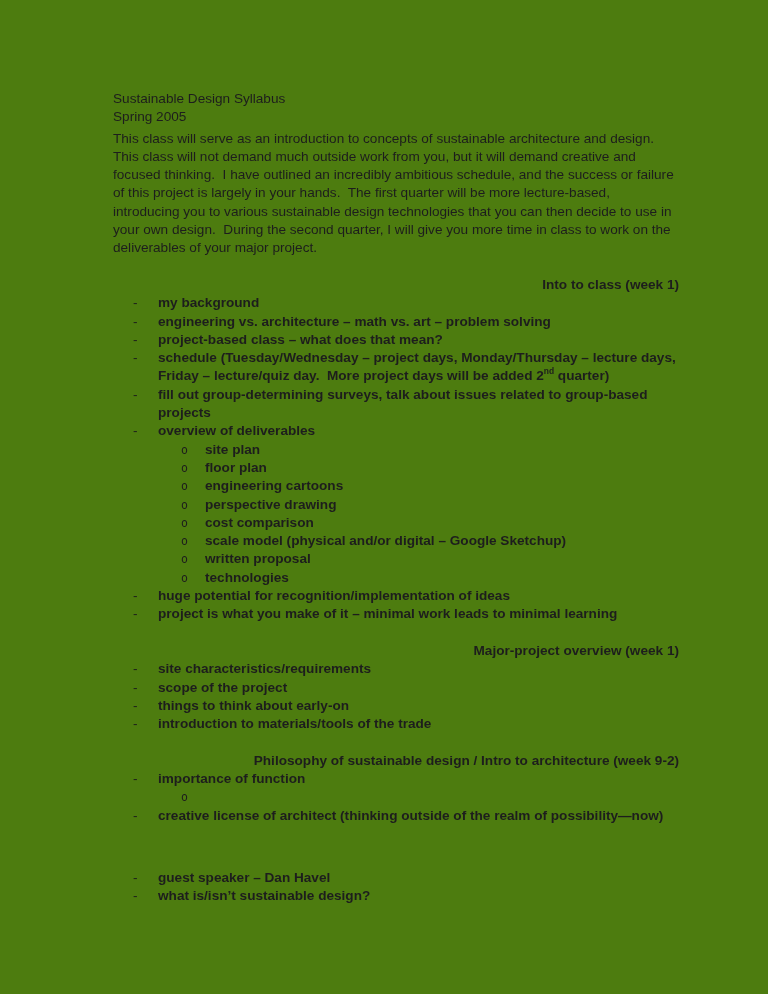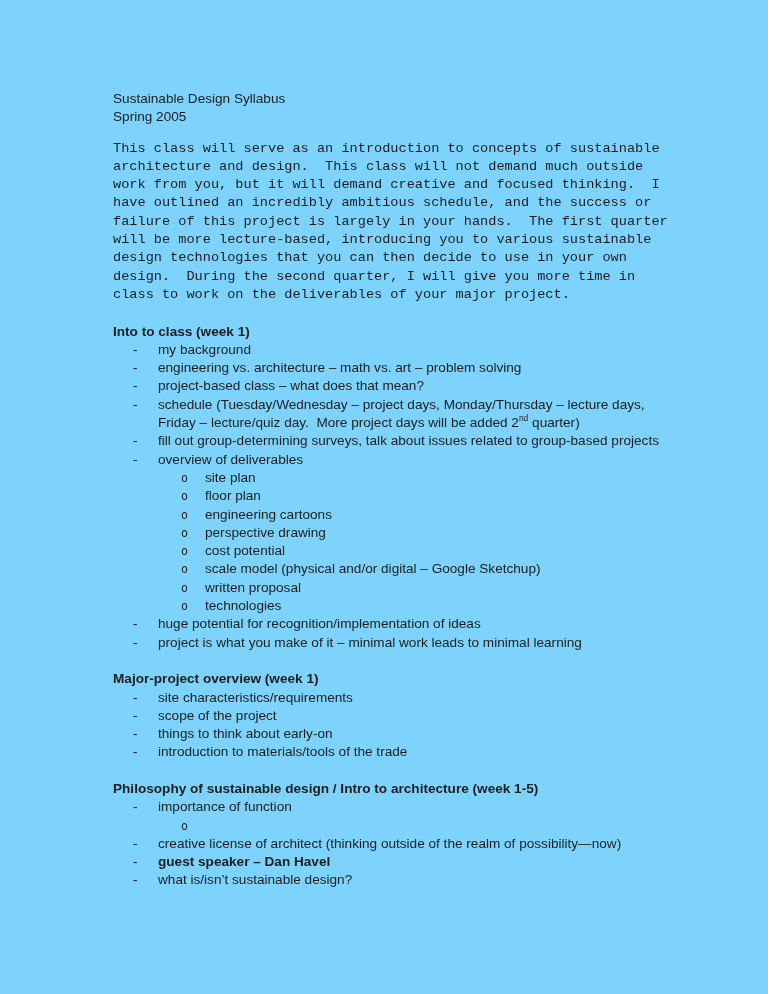--- a/index.html
+++ b/index.html
@@ -5,59 +5,60 @@
   html, body {
     margin: 0;
     padding: 0;
     background: #ffffff;
   }
   .page {
     position: relative;
     width: 768px;
     height: 994px;
     box-sizing: border-box;
-    background: #7dd3fc;
+    background: #4d7c0f;
     padding: 90px 89px 15px 113px;
     font-family: "Liberation Sans", "DejaVu Sans", sans-serif;
     font-size: 13.6px;
     line-height: 18.3px;
     color: #1d1d1d;
     overflow: hidden;
   }
   .title-line {
     white-space: pre-wrap;
   }
   .para {
-    margin: 13px 0 0 0;
+    margin: 3px 0 0 0;
     white-space: pre-wrap;
-    font-family: Liberation Mono, monospace;
   }
   .section-heading {
     margin-top: 18.3px;
     font-weight: bold;
     white-space: pre-wrap;
+    text-align: right;
   }
   .bullet {
     display: flex;
     align-items: baseline;
   }
   .bullet.l1 { padding-left: 20px; }
   .bullet.l1 .marker { flex: 0 0 25px; }
   .bullet.l2 { padding-left: 68px; }
   .bullet.l2 .marker {
     flex: 0 0 24px;
     font-family: "DejaVu Sans Mono", monospace;
     font-size: 11.5px;
   }
   .marker { color: #1d1d1d; }
   .btext {
     flex: 1;
     white-space: pre-wrap;
+    font-weight: bold;
   }
-  .bullet.bold .btext { font-weight: bold; }
+  .bullet.bold .btext { font-weight: bold; margin-top: 44px; }
   sup {
     font-size: 0.62em;
     line-height: 0;
     vertical-align: super;
   }
 </style>
 </head>
 <body>
 
 <div class="page">
@@ -104,21 +105,21 @@
         <div class="bullet l2">
           <span class="marker">o</span>
           <span class="btext">engineering cartoons</span>
         </div>
         <div class="bullet l2">
           <span class="marker">o</span>
           <span class="btext">perspective drawing</span>
         </div>
         <div class="bullet l2">
           <span class="marker">o</span>
-          <span class="btext">cost potential</span>
+          <span class="btext">cost comparison</span>
         </div>
         <div class="bullet l2">
           <span class="marker">o</span>
           <span class="btext">scale model (physical and/or digital – Google Sketchup)</span>
         </div>
         <div class="bullet l2">
           <span class="marker">o</span>
           <span class="btext">written proposal</span>
         </div>
         <div class="bullet l2">
@@ -147,21 +148,21 @@
         <div class="bullet l1">
           <span class="marker">-</span>
           <span class="btext">things to think about early-on</span>
         </div>
         <div class="bullet l1">
           <span class="marker">-</span>
           <span class="btext">introduction to materials/tools of the trade</span>
         </div>
       </section>
       <section>
-        <div class="section-heading">Philosophy of sustainable design / Intro to architecture (week 1-5)</div>
+        <div class="section-heading">Philosophy of sustainable design / Intro to architecture (week 9-2)</div>
         <div class="bullet l1">
           <span class="marker">-</span>
           <span class="btext">importance of function</span>
         </div>
         <div class="bullet l2">
           <span class="marker">o</span>
         </div>
         <div class="bullet l1">
           <span class="marker">-</span>
           <span class="btext">creative license of architect (thinking outside of the realm of possibility—now)</span>

